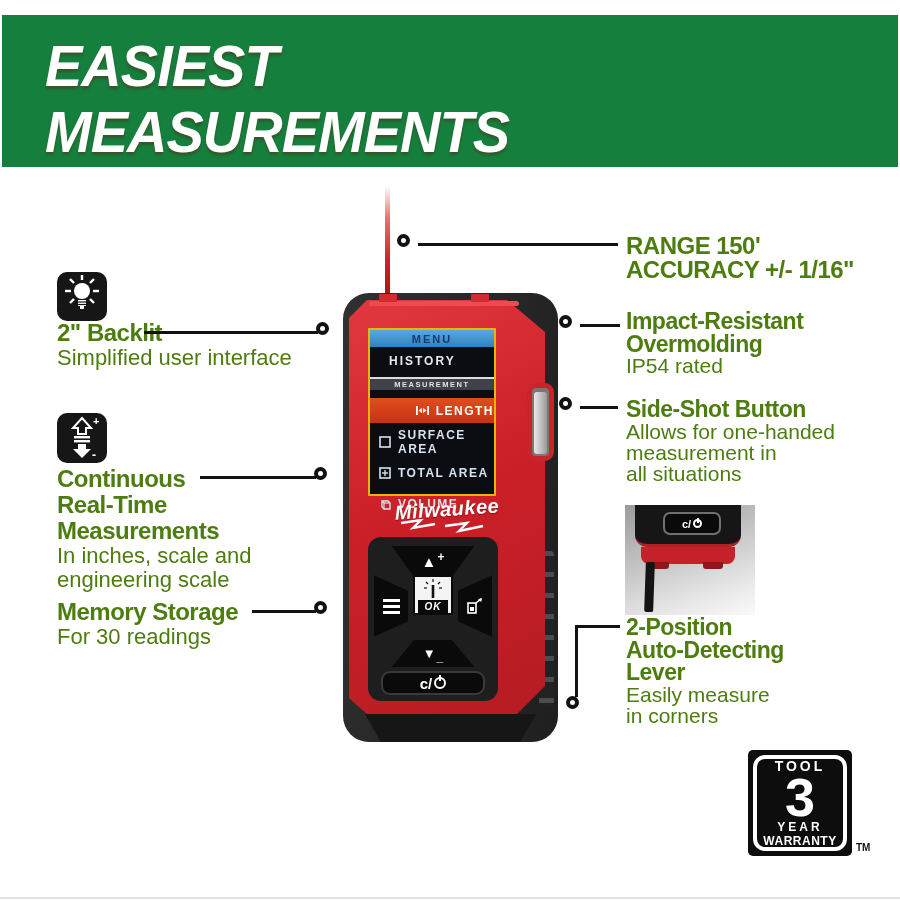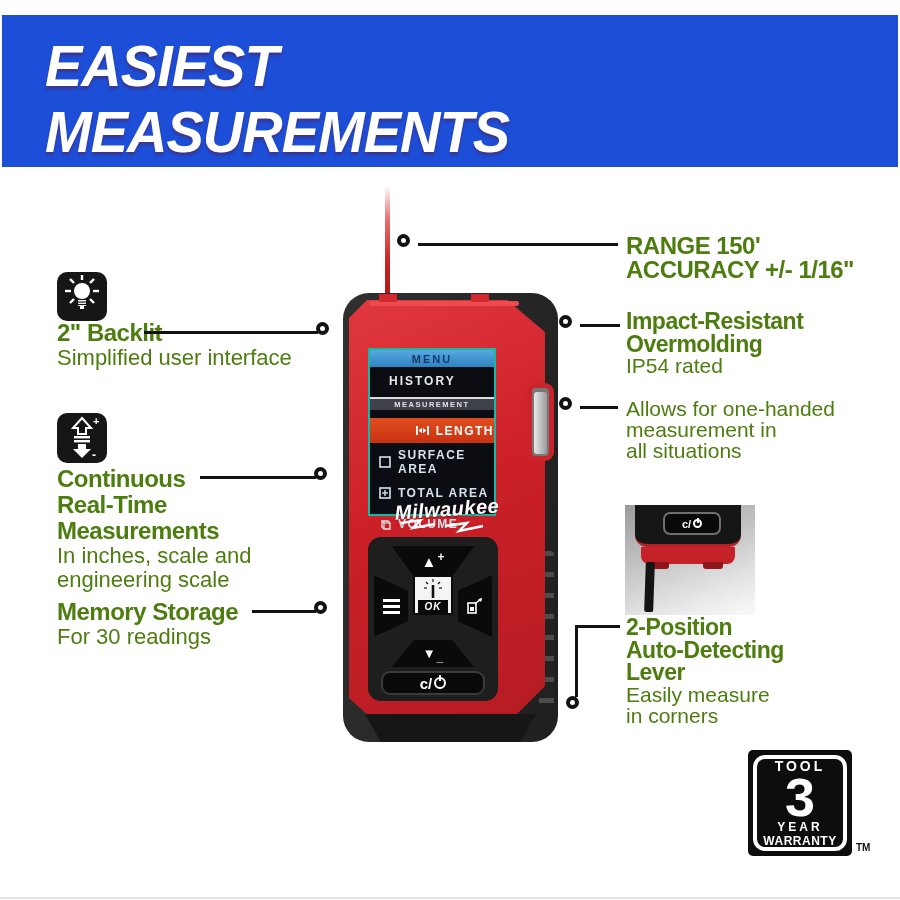--- a/index.html
+++ b/index.html
@@ -2,21 +2,21 @@
 <html><head>
 <meta charset="utf-8">
 <style>
   * { margin:0; padding:0; box-sizing:border-box; }
   html,body { background:#fff; }
   #canvas {
     position:relative; width:900px; height:900px; background:#fff;
     font-family:"Liberation Sans", sans-serif; overflow:hidden;
   }
   
-  .banner { position:absolute; left:2px; top:15px; width:896px; height:152px; background:#1d4ed8; }
+  .banner { position:absolute; left:2px; top:15px; width:896px; height:152px; background:#15803d; }
   .banner-text { position:absolute; left:43px; top:18px; color:#fff; font-weight:bold; font-style:italic;
     font-size:56px; line-height:63px; letter-spacing:-1px; text-shadow:0 3px 3px rgba(110,10,10,.35);
     transform:scaleY(1.04); transform-origin:top left; }
   
   .laser { position:absolute; left:385px; top:186px; width:5px; height:114px;
     background:linear-gradient(to bottom, rgba(240,140,140,0) 0%, rgba(228,90,90,.85) 28%, #cc2424 65%, #a81414 100%); }
   
   .co { position:absolute; color:#4d7c0f; }
   .co .t { font-weight:bold; font-size:24px; line-height:26px; letter-spacing:-0.5px; }
   .co .b { font-size:22px; line-height:24px; }
@@ -37,21 +37,21 @@
     background:repeating-linear-gradient(to bottom,#4c4c4c 0 5px,#222 5px 21px); border-radius:4px; }
   .dev-face { position:absolute; left:6px; top:7px; width:196px; height:416px;
     background:linear-gradient(155deg,#e13840 0%,#cd2028 45%,#b51c22 100%);
     clip-path:polygon(18px 0, 158px 0, 196px 32px, 196px 386px, 166px 416px, 20px 416px, 0 398px, 0 18px); }
   .dev-topline { position:absolute; left:26px; top:8px; width:150px; height:5px; background:#ef4a50; border-radius:3px; }
   .dev-tab { position:absolute; width:18px; height:8px; background:#d22830; top:1px; }
   .dev-bottom { position:absolute; left:8px; top:421px; width:199px; height:28px; background:#161616;
     clip-path:polygon(7% 0,93% 0,85% 100%,15% 100%); }
   
   .screen { position:absolute; left:25px; top:35px; width:128px; height:168px; background:#0b0d13;
-    border:2px solid #14b8a6;margin-top:20px; }
+    border:2px solid #eab308; }
   .scr-menu { height:17px; background:linear-gradient(#58a9dd,#2e83c1); display:flex; align-items:center;
     justify-content:center; font-size:11px; font-weight:bold; color:#17396e; letter-spacing:2px; }
   .scr-history { margin-top:7px; padding-left:19px; font-size:12px; font-weight:bold; color:#e8e8e8; letter-spacing:2px; }
   .scr-section { margin-top:9px; height:13px; background:#3f414b; border-top:2px solid #dcdcdc; display:flex;
     align-items:center; justify-content:center; font-size:7.5px; font-weight:bold; color:#e2e2e2; letter-spacing:1.5px; }
   .scr-item { height:25px; display:flex; align-items:center; gap:7px; padding-left:8px;
     font-size:12px; font-weight:bold; color:#d5e3ed; letter-spacing:1.5px; }
   .scr-item.sel { margin-top:8px; background:linear-gradient(#e04d1f,#c93211); color:#fff;justify-content:flex-end; }
   .scr-item.plain { margin-top:6px; }
   .scr-ico { width:13px; height:13px; flex:0 0 13px; display:flex; align-items:center; justify-content:center; }
@@ -186,20 +186,21 @@
 
   <div class="co right" style="left:626px; top:310px;">
     <div class="t">Impact-Resistant</div>
     <div class="t">Overmolding</div>
     <div class="b">IP54 rated</div>
   </div>
   <div class="dot" style="left:559px; top:315px;"></div>
   <div class="hline" style="left:580px; top:324px; width:40px;"></div>
 
   <div class="co right" style="left:626px; top:398px;">
+    <div class="t">Side-Shot Button</div>
     <div class="b">Allows for one-handed</div>
     <div class="b">measurement in</div>
     <div class="b">all situations</div>
   </div>
   <div class="dot" style="left:559px; top:397px;"></div>
   <div class="hline" style="left:580px; top:406px; width:38px;"></div>
 
   <div class="inset">
     <div class="inset-black">
       <div class="inset-pill">

